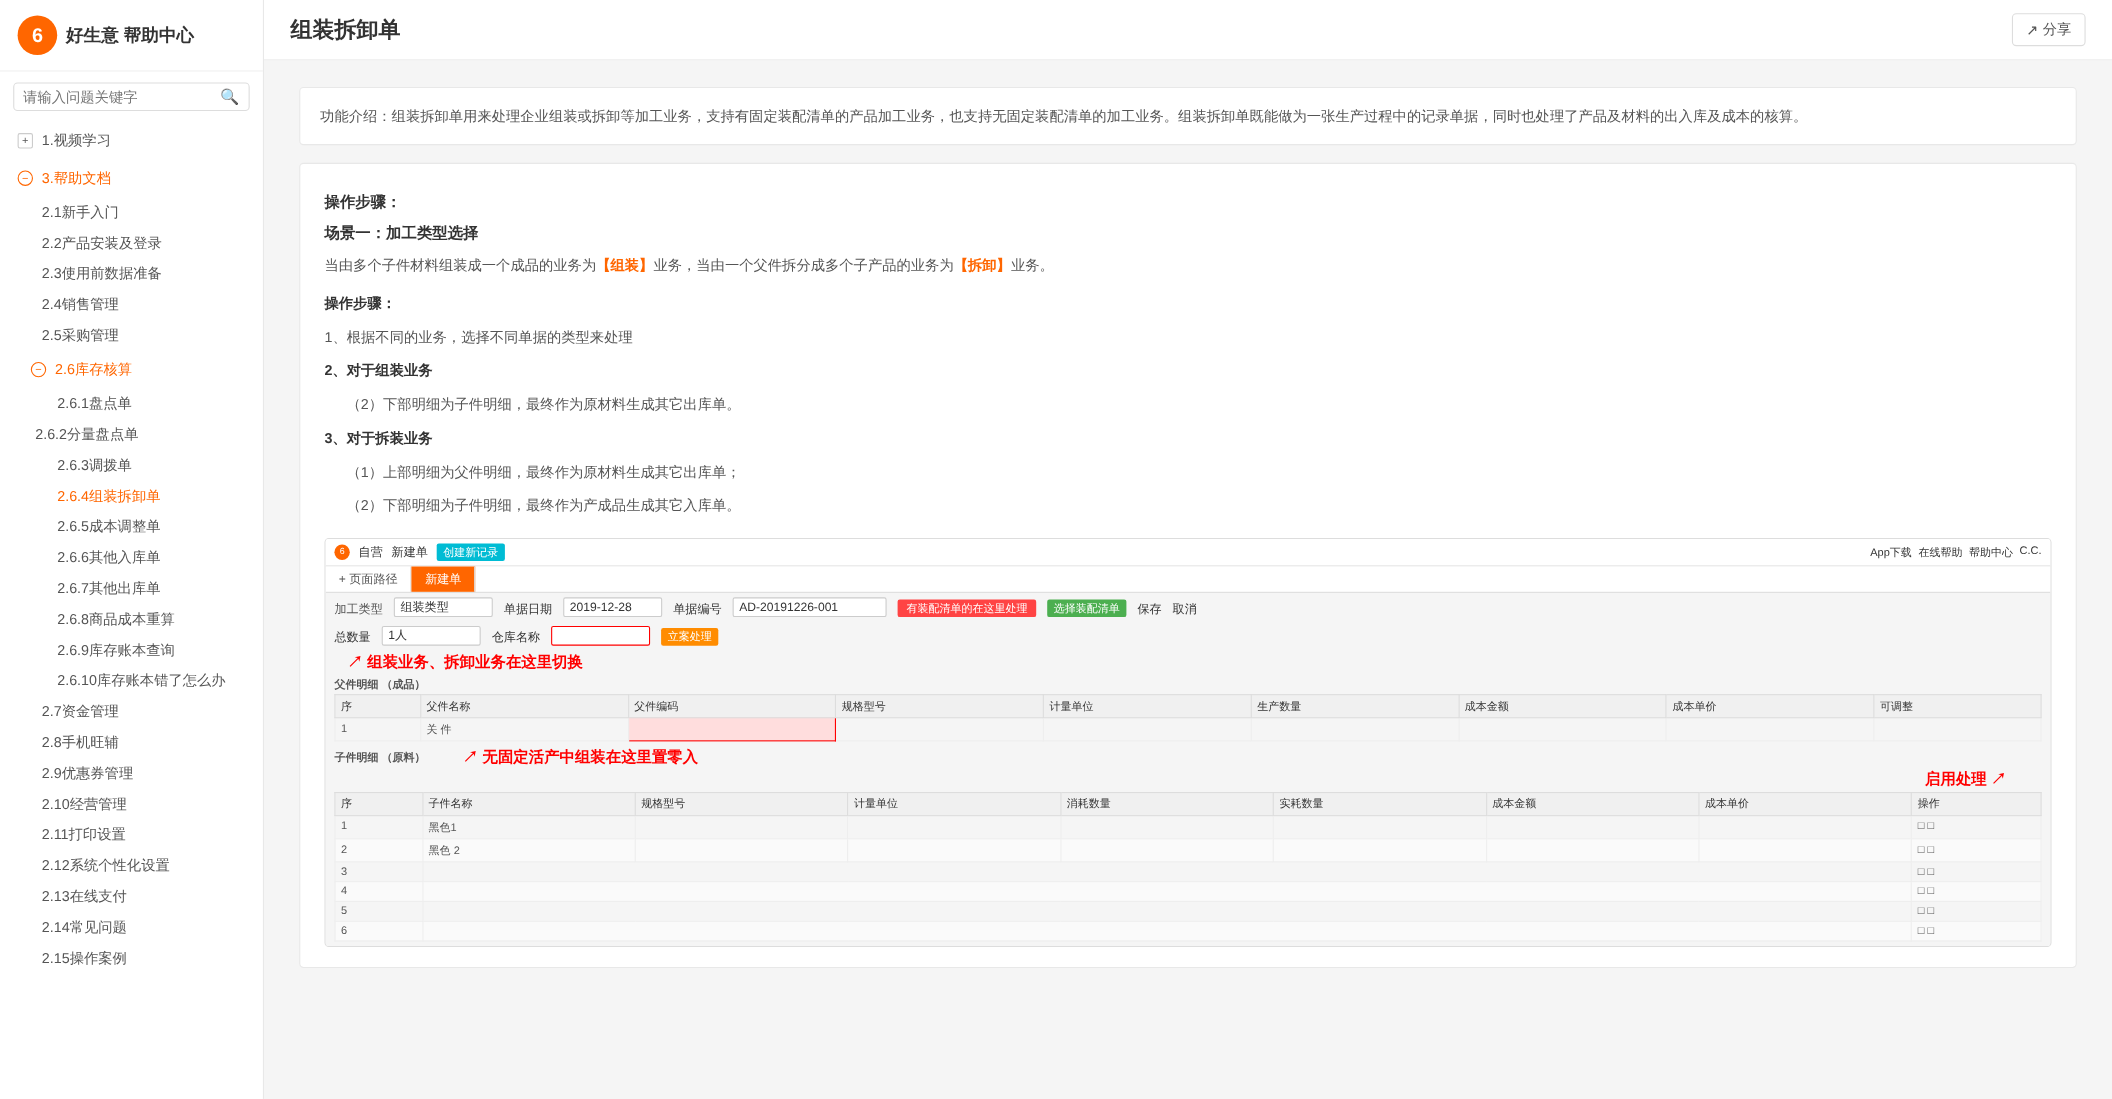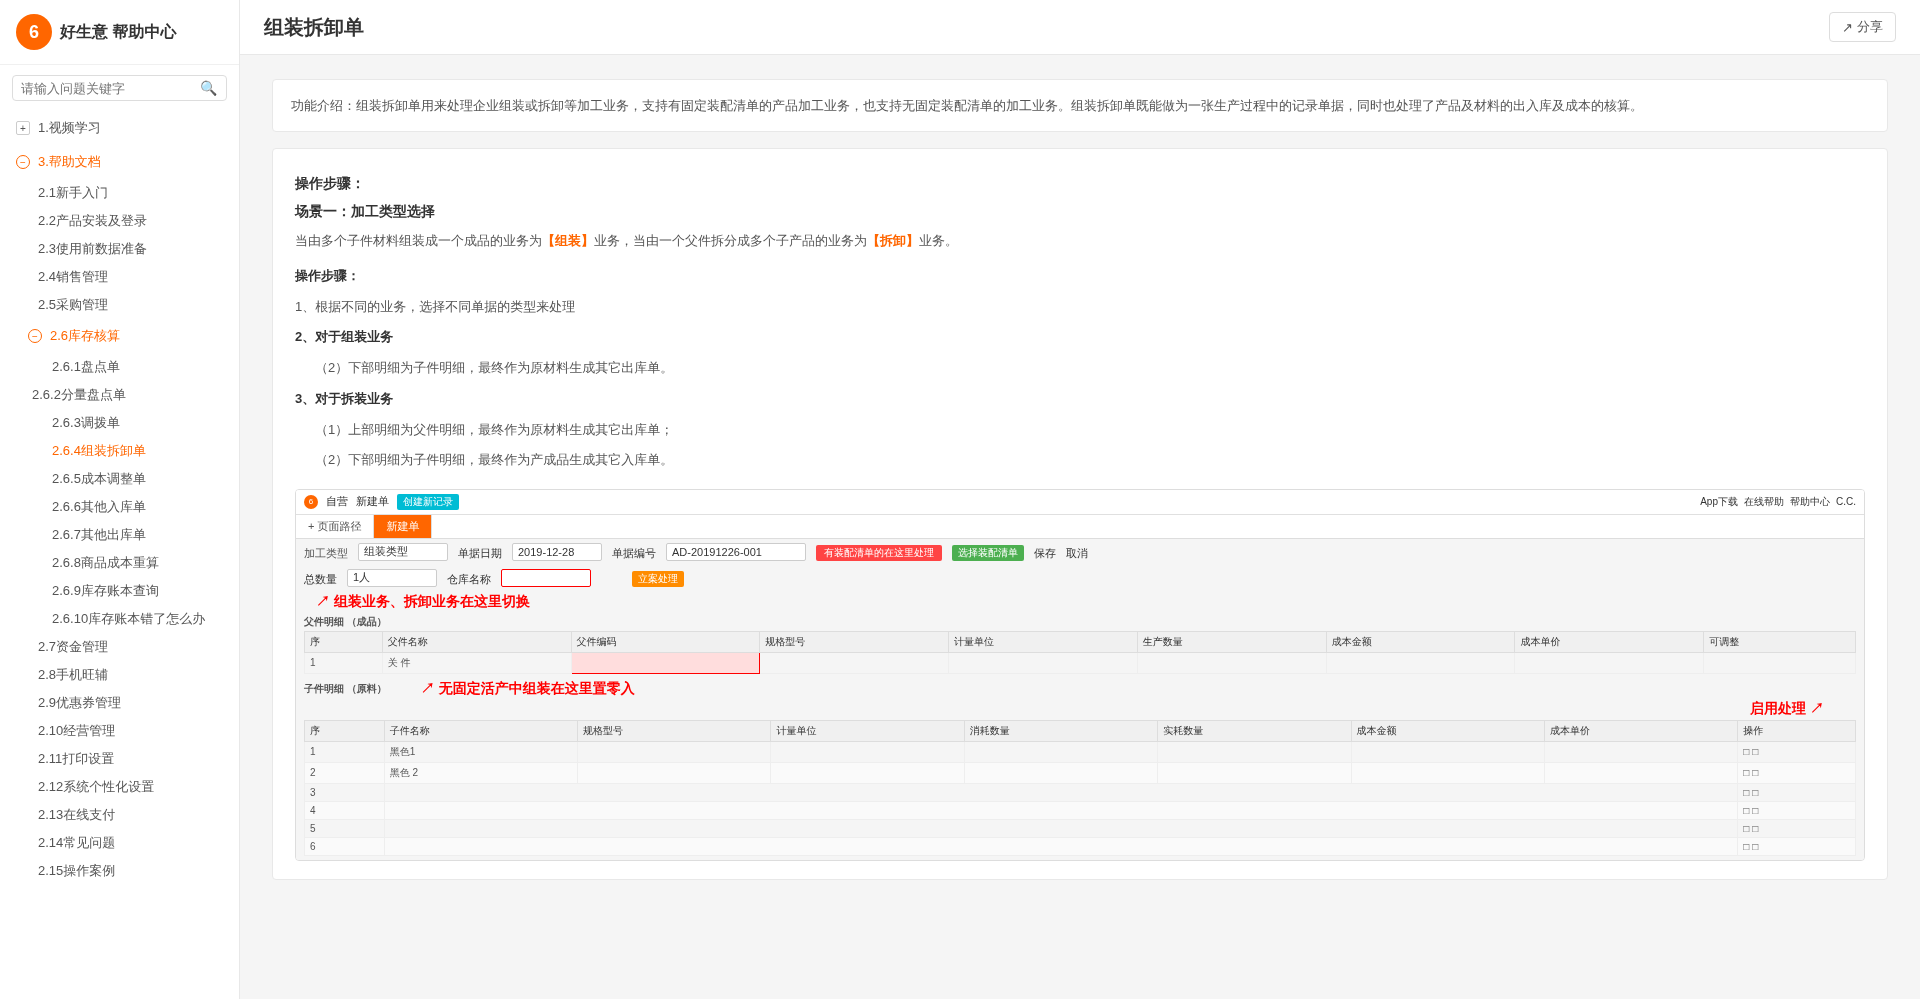--- a/index.html
+++ b/index.html
@@ -467,21 +467,21 @@
             <span style="background:#4CAF50;color:#fff;border-radius:2px;padding:1px 6px;font-size:10px;">选择装配清单</span>
             <span>保存</span>
             <span>取消</span>
           </div>
 
           <div class="mock-form-row">
             <span>总数量</span>
             <input class="mock-input" value="1人" style="">
             <span>仓库名称</span>
             <input class="mock-input-highlight" value="" style="">
-            <span style="background:#ff8c00;color:#fff;padding:1px 6px;border-radius:2px;font-size:10px;margin-left:31px;">立案处理</span>
+            <span style="background:#ff8c00;color:#fff;padding:1px 6px;border-radius:2px;font-size:10px;">立案处理</span>
           </div>
 
           <div style="padding:2px 8px 2px 20px;">
             <span class="red-note">↗ 组装业务、拆卸业务在这里切换</span>
           </div>
 
           <div style="padding:2px 8px;font-size:10px;font-weight:bold;color:#555;">
             父件明细 （成品）
           </div>
 

